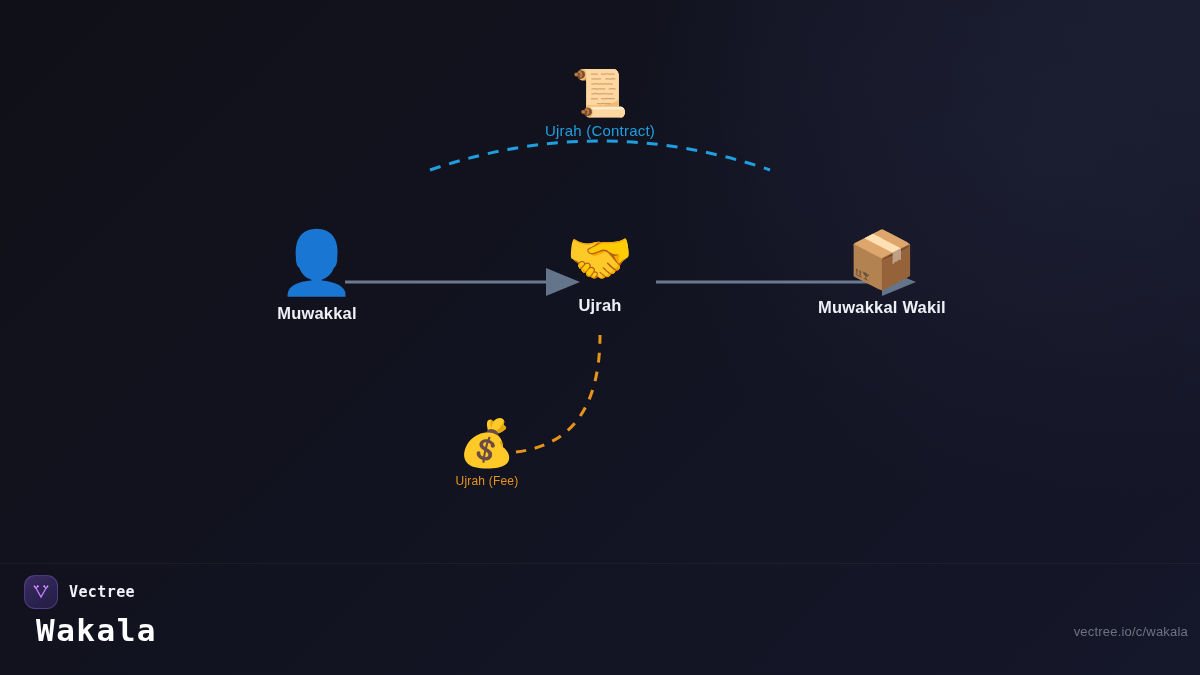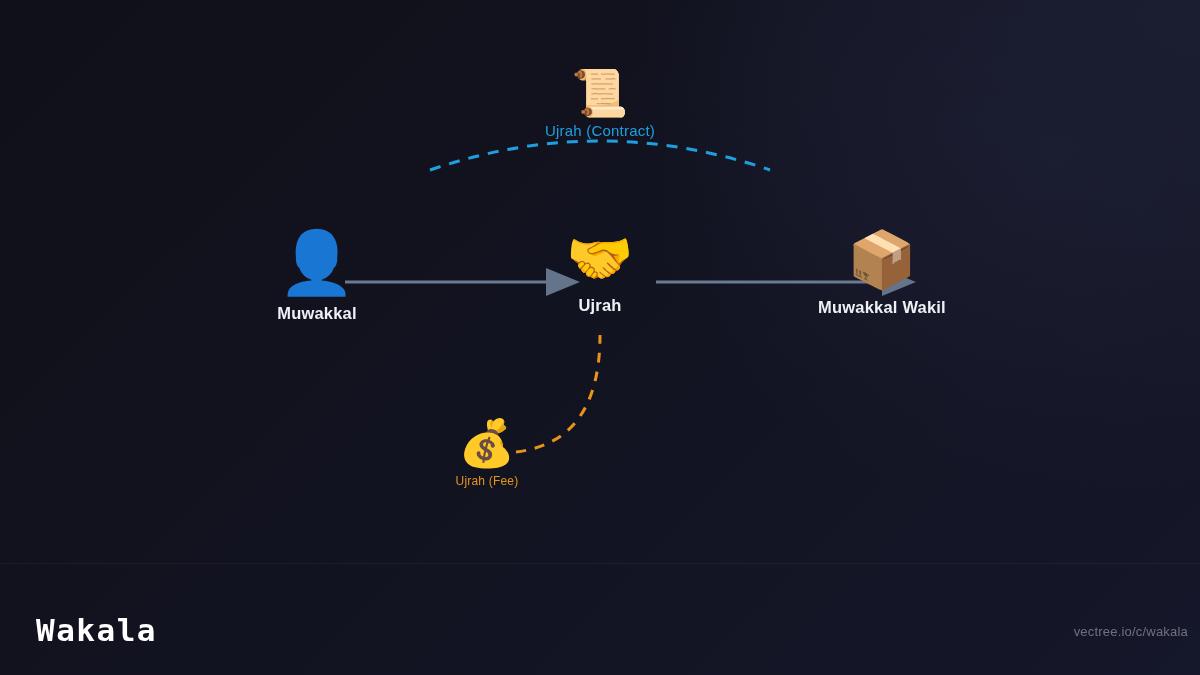--- a/index.html
+++ b/index.html
@@ -139,18 +139,38 @@
 
     <div class="node" id="node-ujrah">
       <span class="glyph">💰</span>
       <span class="caption">Ujrah (Fee)</span>
     </div>
 
   </div>
 
   <div id="footer-divider"></div>
 
+  <div id="brand">
+    <span id="brand-mark">
+      <svg width="20" height="20" viewBox="0 0 24 24" xmlns="http://www.w3.org/2000/svg">
+        <g stroke="#c07af5" stroke-width="1.7" fill="none" stroke-linecap="round">
+          <path d="M6 7.5 L12 18 L18 7.5"></path>
+          <path d="M6 7.5 L4.3 5.4"></path>
+          <path d="M6 7.5 L8 5.3"></path>
+          <path d="M18 7.5 L19.8 5.4"></path>
+          <path d="M18 7.5 L16 5.3"></path>
+        </g>
+        <g fill="#e0a4ff">
+          <circle cx="4.1" cy="5.1" r="1"></circle>
+          <circle cx="8.2" cy="5.0" r="1"></circle>
+          <circle cx="19.9" cy="5.1" r="1"></circle>
+          <circle cx="15.8" cy="5.0" r="1"></circle>
+        </g>
+      </svg>
+    </span>
+    <span id="brand-name">Vectree</span>
+  </div>
 
   <div id="page-title">Wakala</div>
 
   <div id="site-url">vectree.io/c/wakala</div>
 
 </div>
 
 </body></html>

